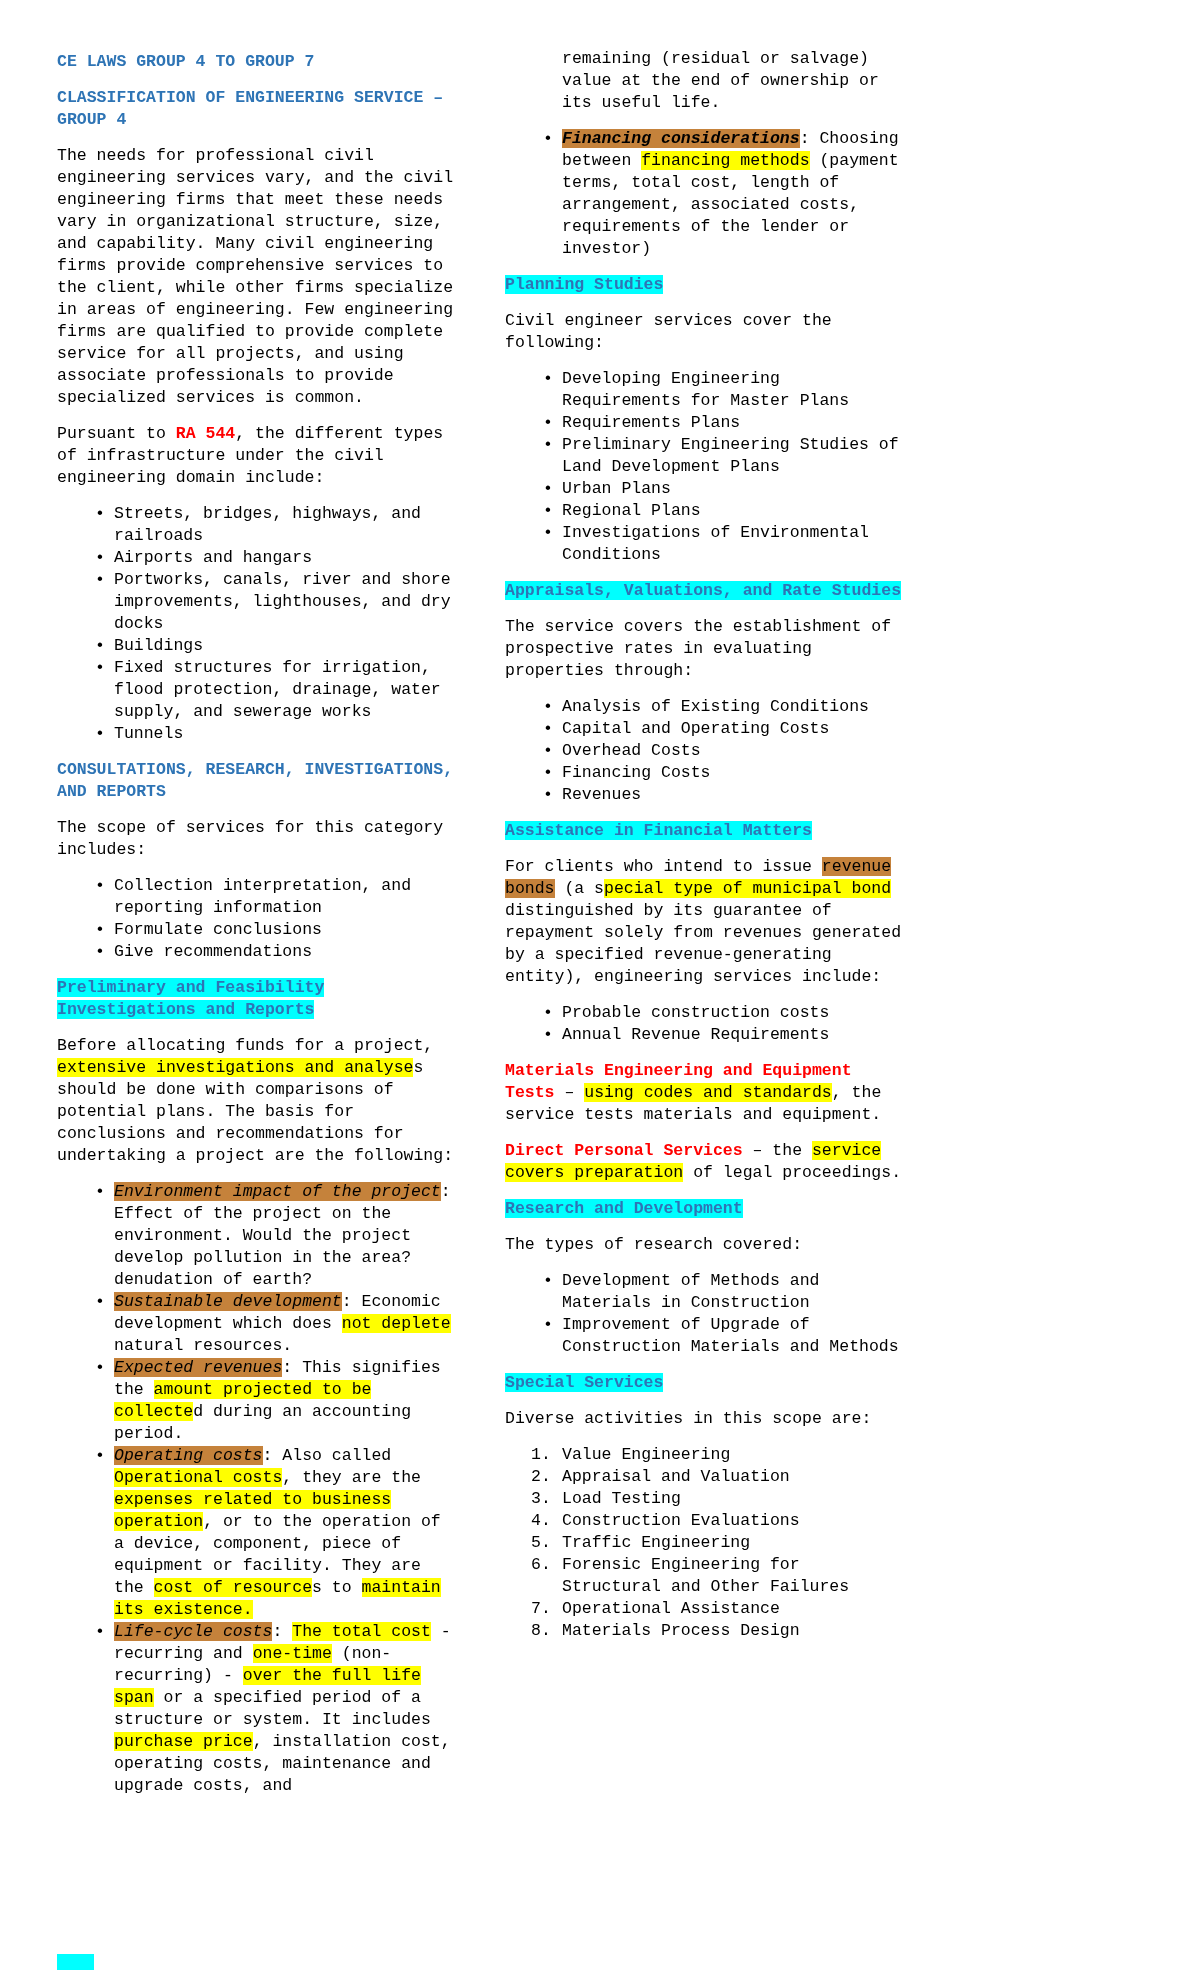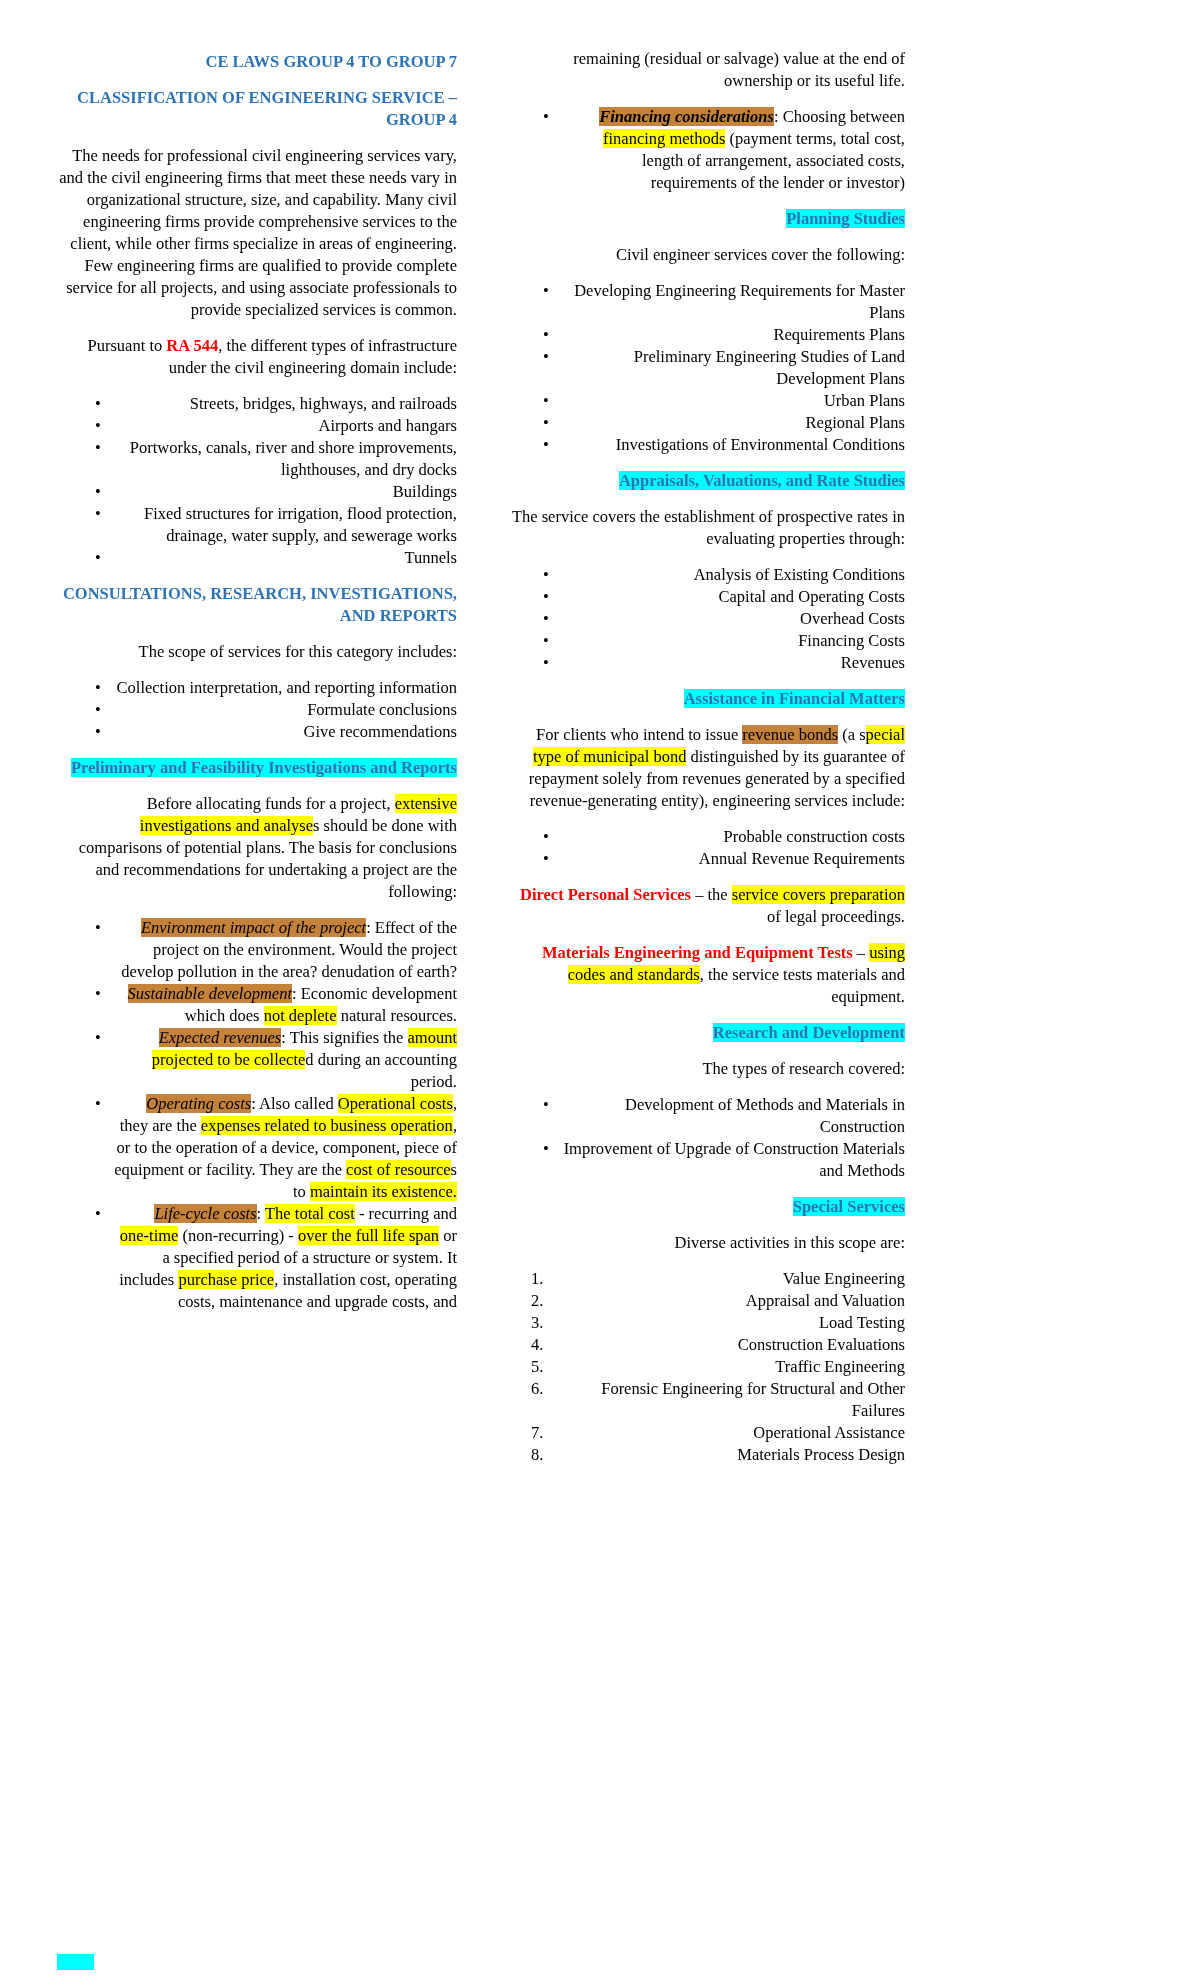--- a/index.html
+++ b/index.html
@@ -3,25 +3,24 @@
 <meta charset="utf-8">
 <style>
   * { box-sizing: border-box; }
   html, body { margin: 0; padding: 0; background: #ffffff; }
   .page {
     position: relative;
     width: 1200px;
     height: 1976px;
     background: #ffffff;
     overflow: hidden;
-    font-family: Liberation Serif, serif;
+    font-family: Liberation Mono, monospace;
     font-size: 16.5px;
     line-height: 22px;
     color: #000000;
-    text-align: right;
   }
   .columns {
     display: flex;
     gap: 48px;
     padding: 48px 0 0 57px;
     align-items: flex-start;
   }
   .col { width: 400px; flex: 0 0 400px; }
 
   .heading {
@@ -45,21 +44,21 @@
   ol.nlist { counter-reset: li; }
   ol.nlist > li.item { counter-increment: li; }
   ol.nlist > li.item::before {
     content: counter(li) ".";
     position: absolute;
     left: 26px;
     top: 0;
   }
 
   .b { font-weight: 700; }
-  .i { font-style: italic; margin-left: 9px; }
+  .i { font-style: italic; }
   .c-red { color: var(--red, #FF0000); }
   .hl-y { background: var(--hl-y, #FFFF00); }
   .hl-c { background: var(--hl-c, #00FFFF); }
   .hl-o { background: var(--hl-o, #C5823B); }
 
   .bottom-strip {
     position: absolute;
     left: 57px;
     top: 1954px;
     width: 37px;
@@ -125,22 +124,22 @@
           <li class="item"><span>Overhead Costs</span></li>
           <li class="item"><span>Financing Costs</span></li>
           <li class="item"><span>Revenues</span></li>
         </ul>
         <div class="heading"><span class="hl-c">Assistance in Financial Matters</span></div>
         <p class="para"><span>For clients who intend to issue </span><span class="hl-o">revenue bonds</span><span> (a s</span><span class="hl-y">pecial type of municipal bond</span><span> distinguished by its guarantee of repayment solely from revenues generated by a specified revenue-generating entity), engineering services include:</span></p>
         <ul class="blist">
           <li class="item"><span>Probable construction costs</span></li>
           <li class="item"><span>Annual Revenue Requirements</span></li>
         </ul>
+        <p class="para"><span class="b c-red">Materials Engineering and Equipment Tests</span><span> – </span><span class="hl-y">using codes and standards</span><span>, the service tests materials and equipment.</span></p>
         <p class="para"><span class="b c-red">Direct Personal Services</span><span> – the </span><span class="hl-y">service covers preparation</span><span> of legal proceedings.</span></p>
-        <p class="para"><span class="b c-red">Materials Engineering and Equipment Tests</span><span> – </span><span class="hl-y">using codes and standards</span><span>, the service tests materials and equipment.</span></p>
         <div class="heading"><span class="hl-c">Research and Development</span></div>
         <p class="para"><span>The types of research covered:</span></p>
         <ul class="blist">
           <li class="item"><span>Development of Methods and Materials in Construction</span></li>
           <li class="item"><span>Improvement of Upgrade of Construction Materials and Methods</span></li>
         </ul>
         <div class="heading"><span class="hl-c">Special Services</span></div>
         <p class="para"><span>Diverse activities in this scope are:</span></p>
         <ol class="nlist">
           <li class="item"><span>Value Engineering</span></li>

